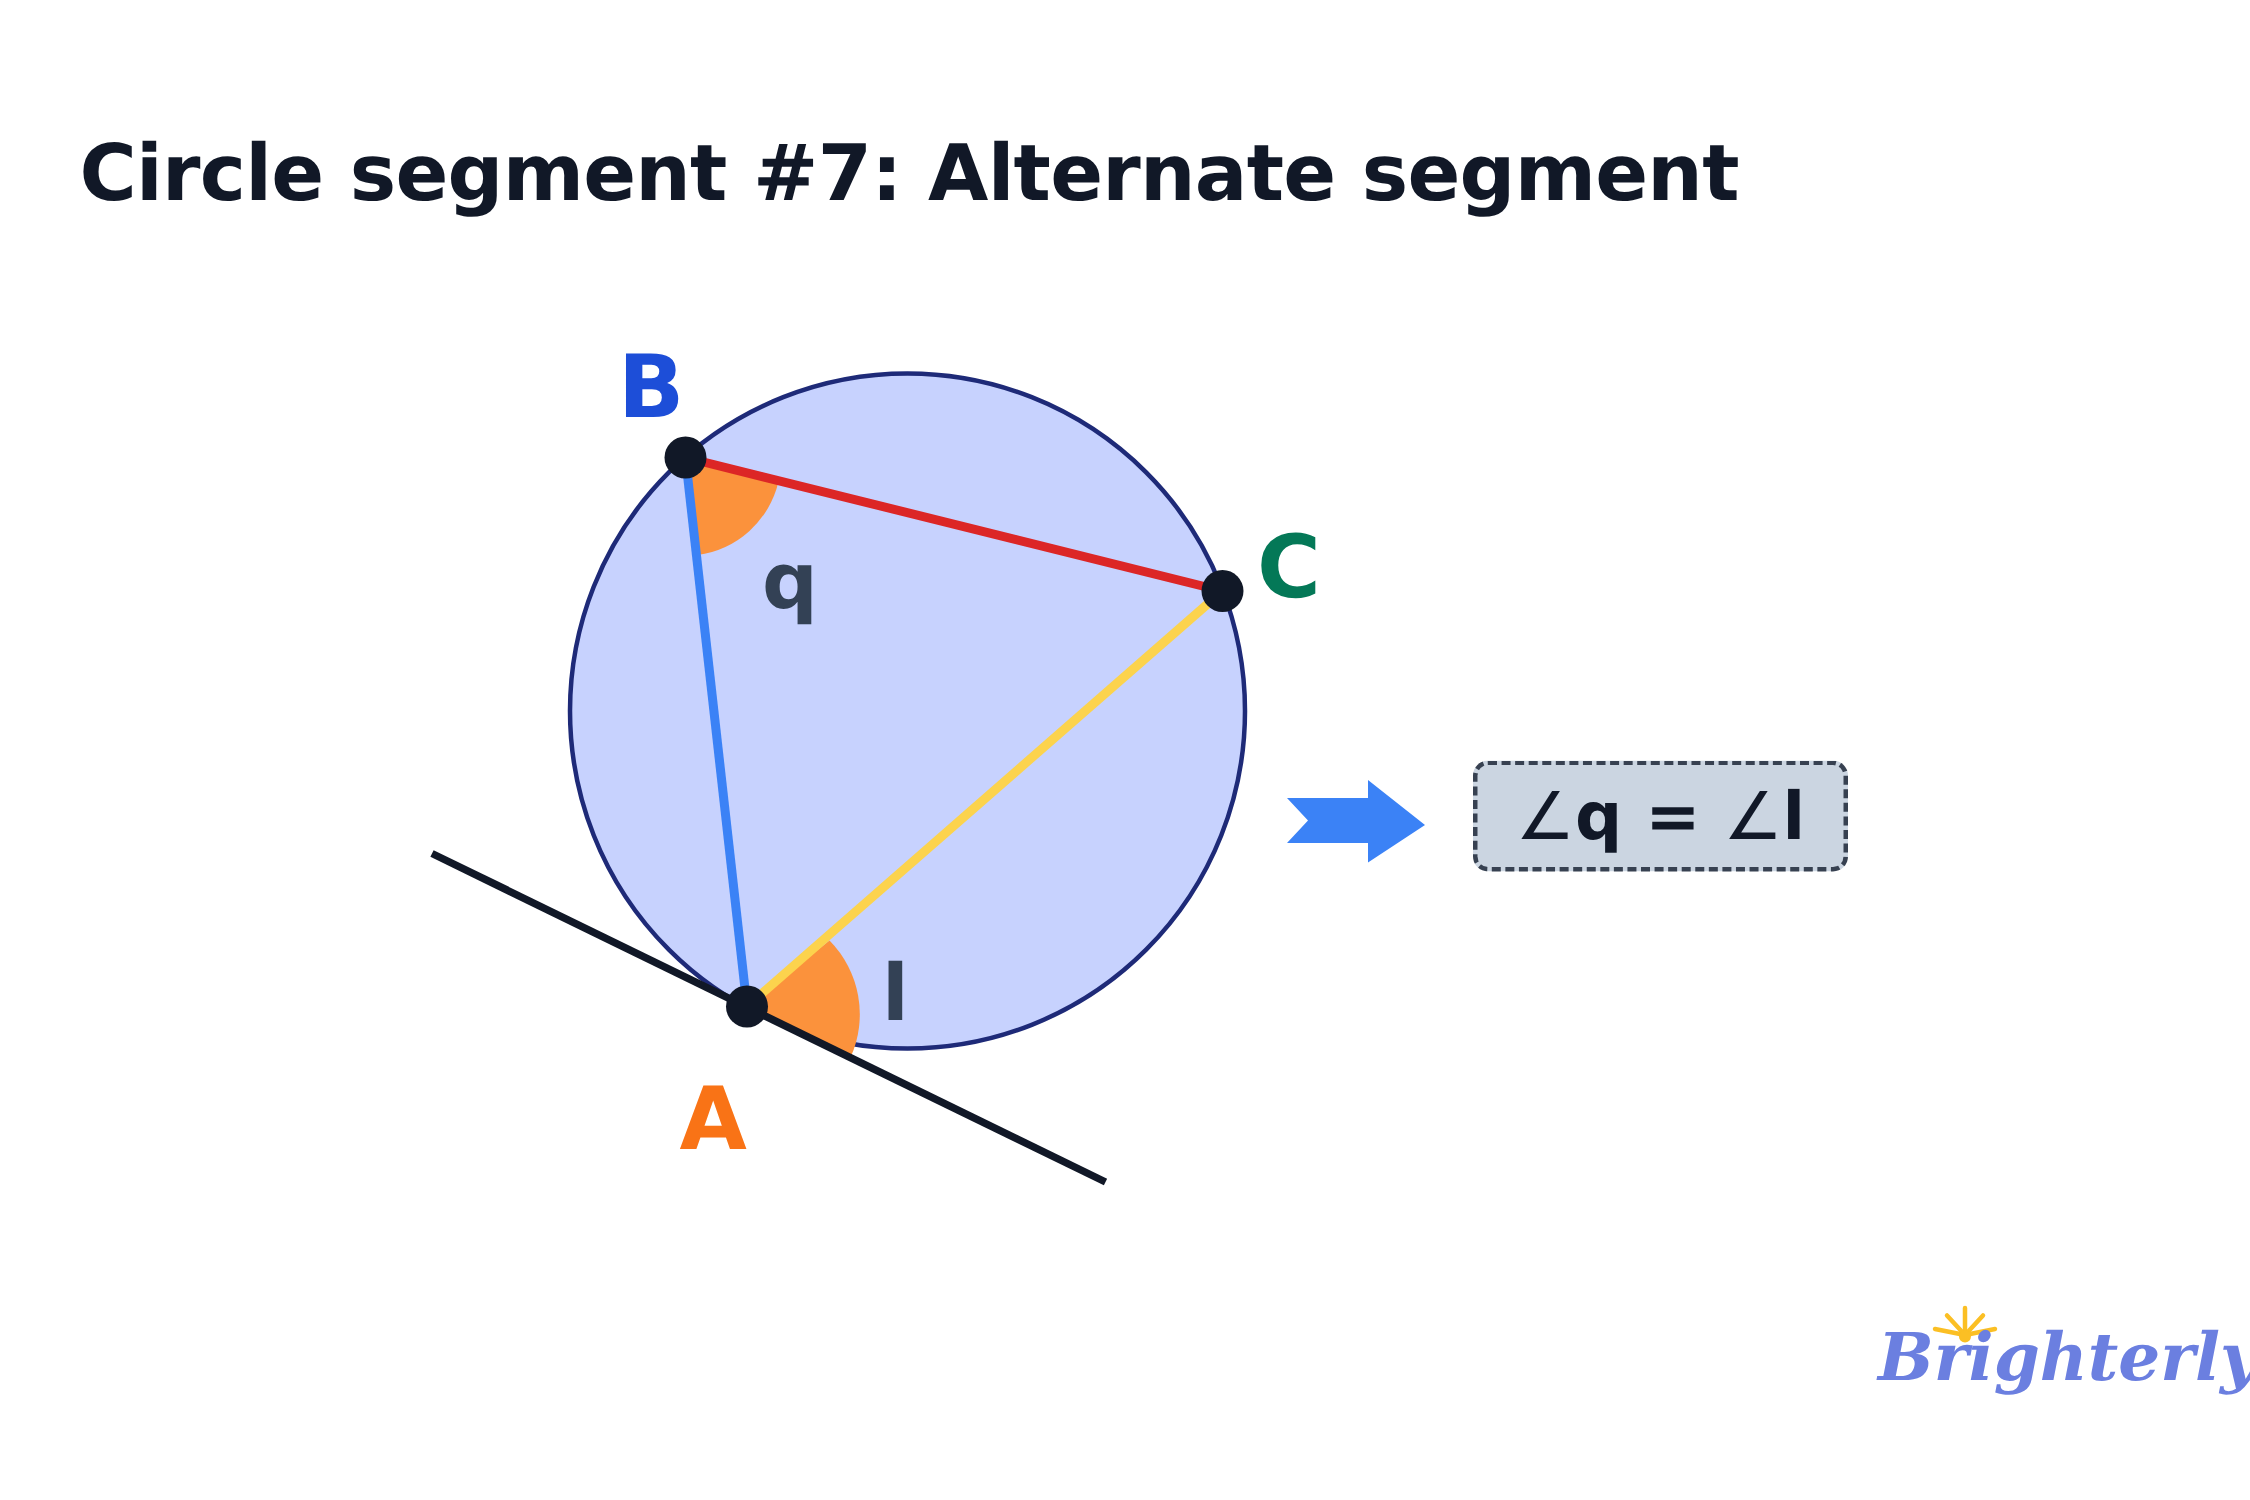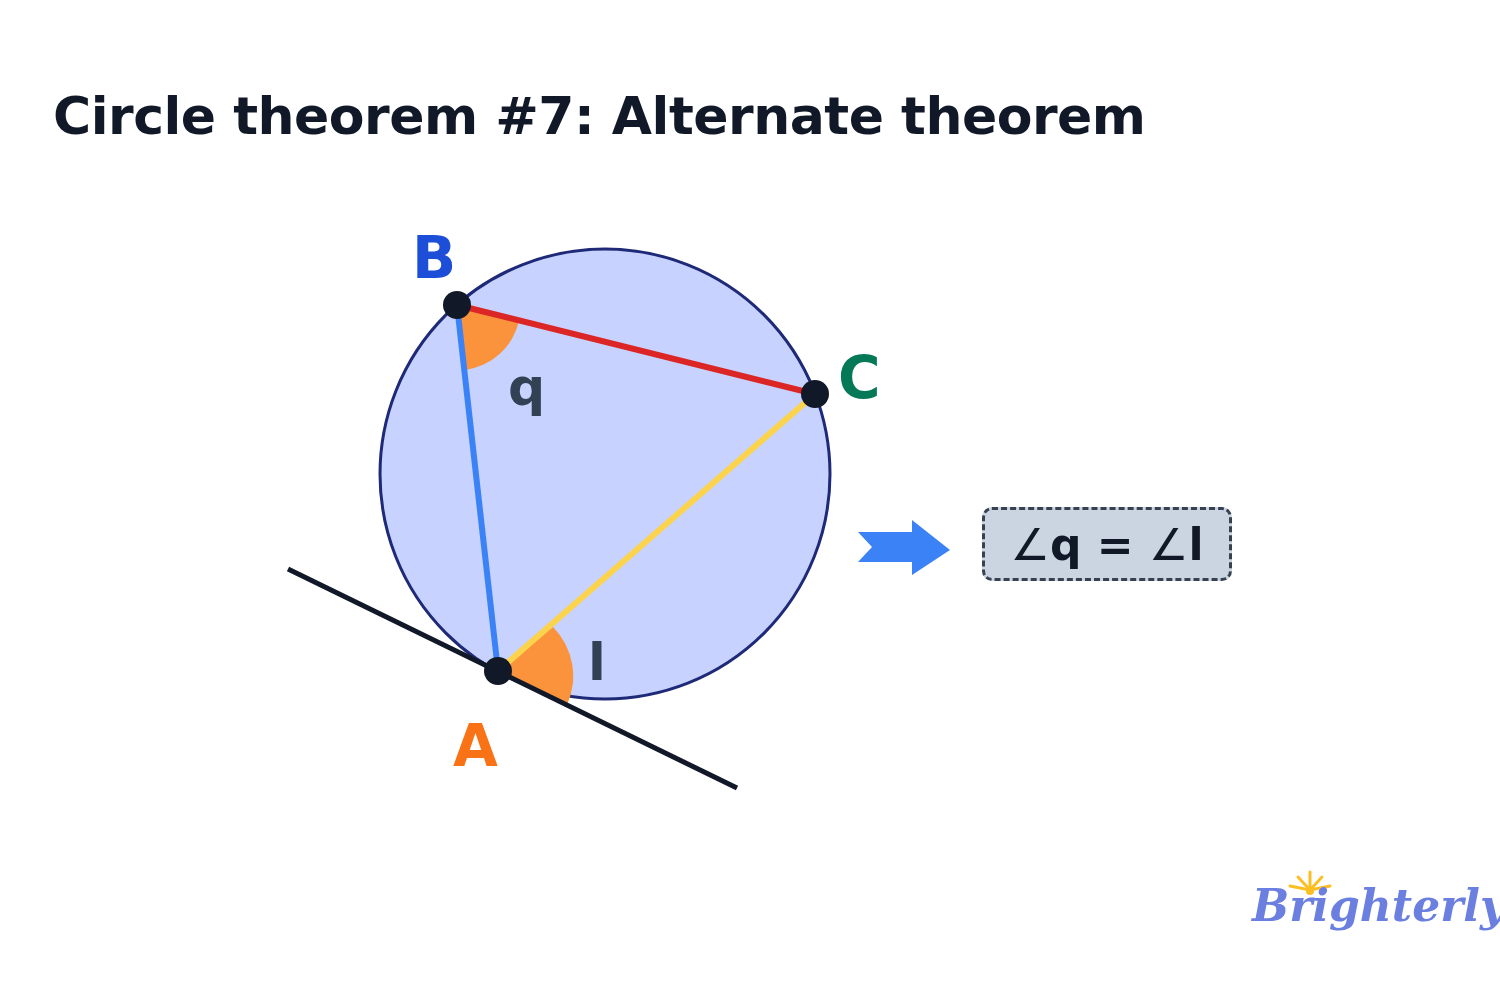--- a/index.html
+++ b/index.html
@@ -23,21 +23,21 @@
     .logo {
       position: absolute; left: 1252px; top: 880px;
       font-family: "DejaVu Serif", serif; font-style: italic; font-weight: bold;
       font-size: 44px; color: #6b7fe0; letter-spacing: 0px;
     }
     .logo-sun { position: absolute; left: 1285px; top: 868px; }
   </style>
 </head>
 <body>
 
-<div class="title">Circle theorem #7: Alternate theorem</div>
+<div class="title">Circle segment #7: Alternate segment</div>
 
 <svg class="diagram" width="1500" height="1000" viewBox="0 0 1500 1000">
 
   <circle cx="605" cy="474" r="225" fill="#c7d2fe" stroke="#1e2a78" stroke-width="3"></circle>
 
   <path d="M457,305 L519,321 A64,64 0 0 1 465,370 Z" fill="#fb923c"></path>
 
   <path d="M498,671 L553,627 A70,70 0 0 1 567,705 Z" fill="#fb923c"></path>
 
   <line x1="457" y1="305" x2="815" y2="394" stroke="#dc2626" stroke-width="6"></line>

